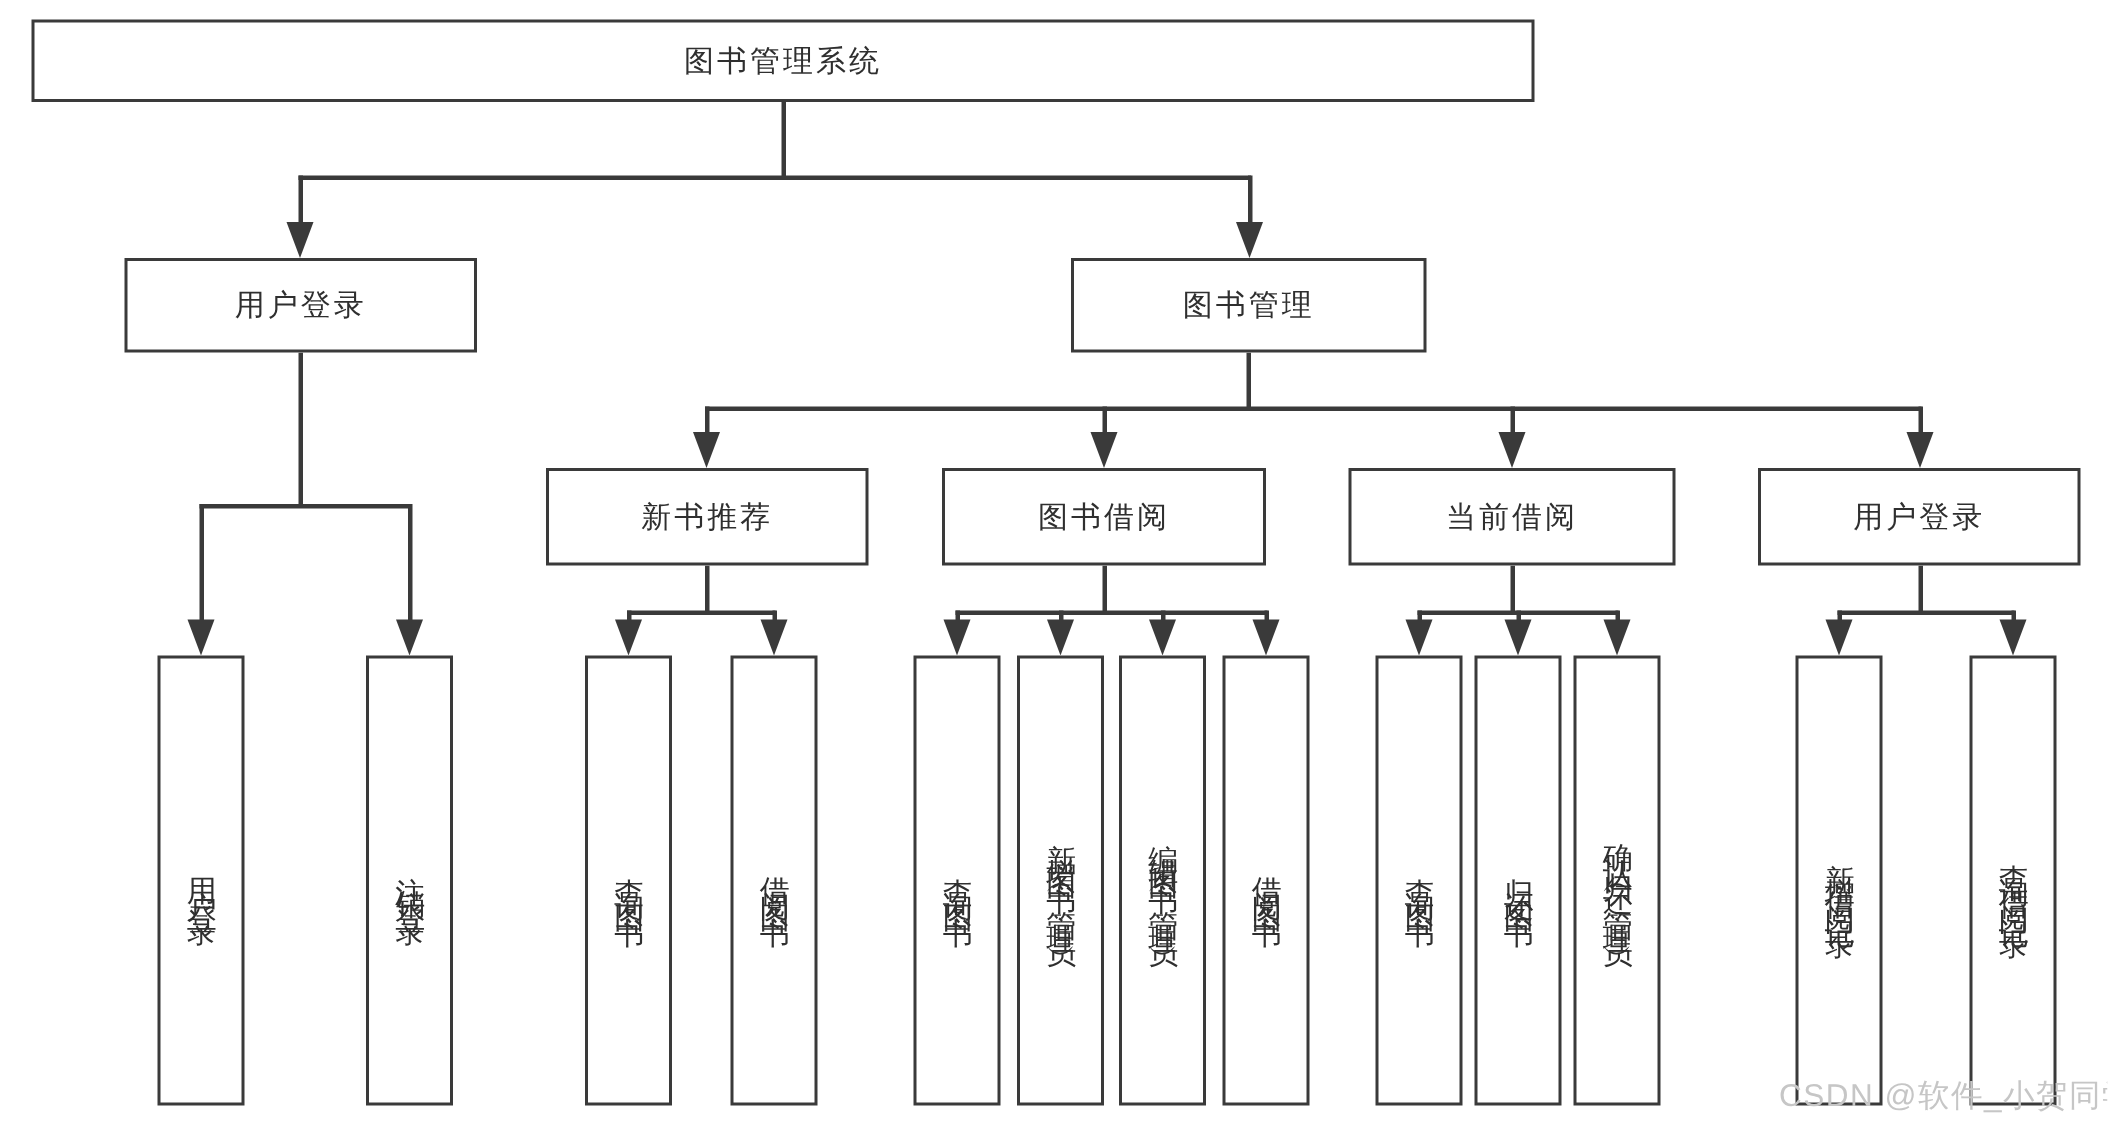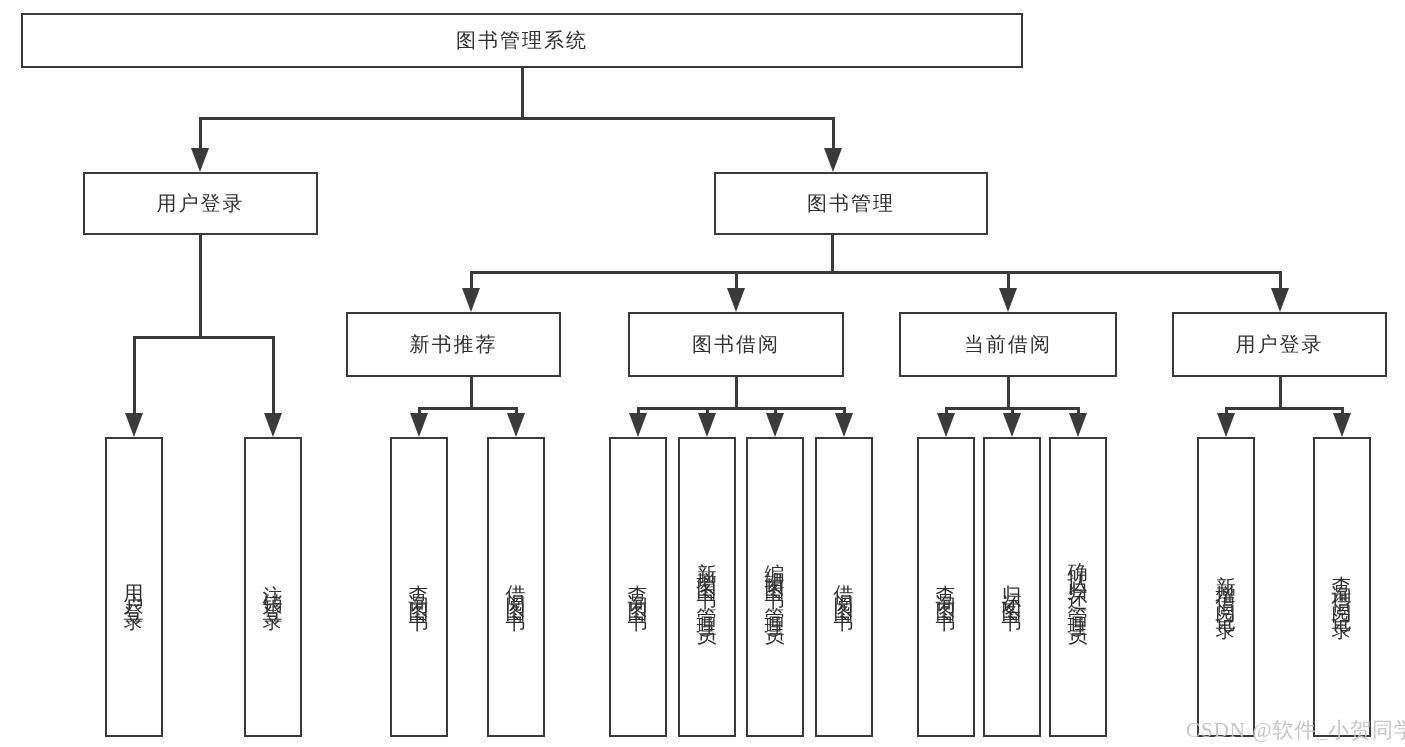--- a/index.html
+++ b/index.html
@@ -7,21 +7,21 @@
     --text: #2f2f2f;
     --wm: #c6c6c6;
     --bg: #ffffff;
   }
   html, body { margin: 0; padding: 0; background: #fff; }
   .canvas {
     position: relative;
     width: 1405px;
     height: 747px;
     background: var(--bg);
-    font-family: Liberation Serif, serif;
+    font-family: Liberation Sans, sans-serif;
     color: var(--text);
     overflow: hidden;
   }
   .box {
     position: absolute;
     box-sizing: border-box;
     border: 2.5px solid var(--line);
     background: #fff;
     display: flex;
     align-items: center;
@@ -64,23 +64,23 @@
   }
 </style>
 </head>
 <body>
 
 <div class="canvas">
 
   <div class="box" style="left:21px;top:13px;width:1002px;height:55px;">图书管理系统</div>
 
   <div class="box" style="left:83px;top:172px;width:235px;height:63px;">用户登录</div>
-  <div class="box" style="left:714px;top:172px;width:274px;height:63px;">图书管理</div>
+  <div class="box" style="left:714px;top:172px;width:237px;height:63px;">图书管理</div>
 
-  <div class="box" style="left:346px;top:312px;width:215px;height:65px;">新书推荐</div>
+  <div class="box" style="left:364px;top:312px;width:215px;height:65px;">新书推荐</div>
   <div class="box" style="left:628px;top:312px;width:216px;height:65px;">图书借阅</div>
   <div class="box" style="left:899px;top:312px;width:218px;height:65px;">当前借阅</div>
   <div class="box" style="left:1172px;top:312px;width:215px;height:65px;">用户登录</div>
 
   <div class="box leaf" style="left:105px;top:437px;width:58px;height:300px;">用户登录</div>
   <div class="box leaf" style="left:244px;top:437px;width:58px;height:300px;">注销登录</div>
 
   <div class="box leaf" style="left:390px;top:437px;width:58px;height:300px;">查询图书</div>
   <div class="box leaf" style="left:487px;top:437px;width:58px;height:300px;">借阅图书</div>
 

